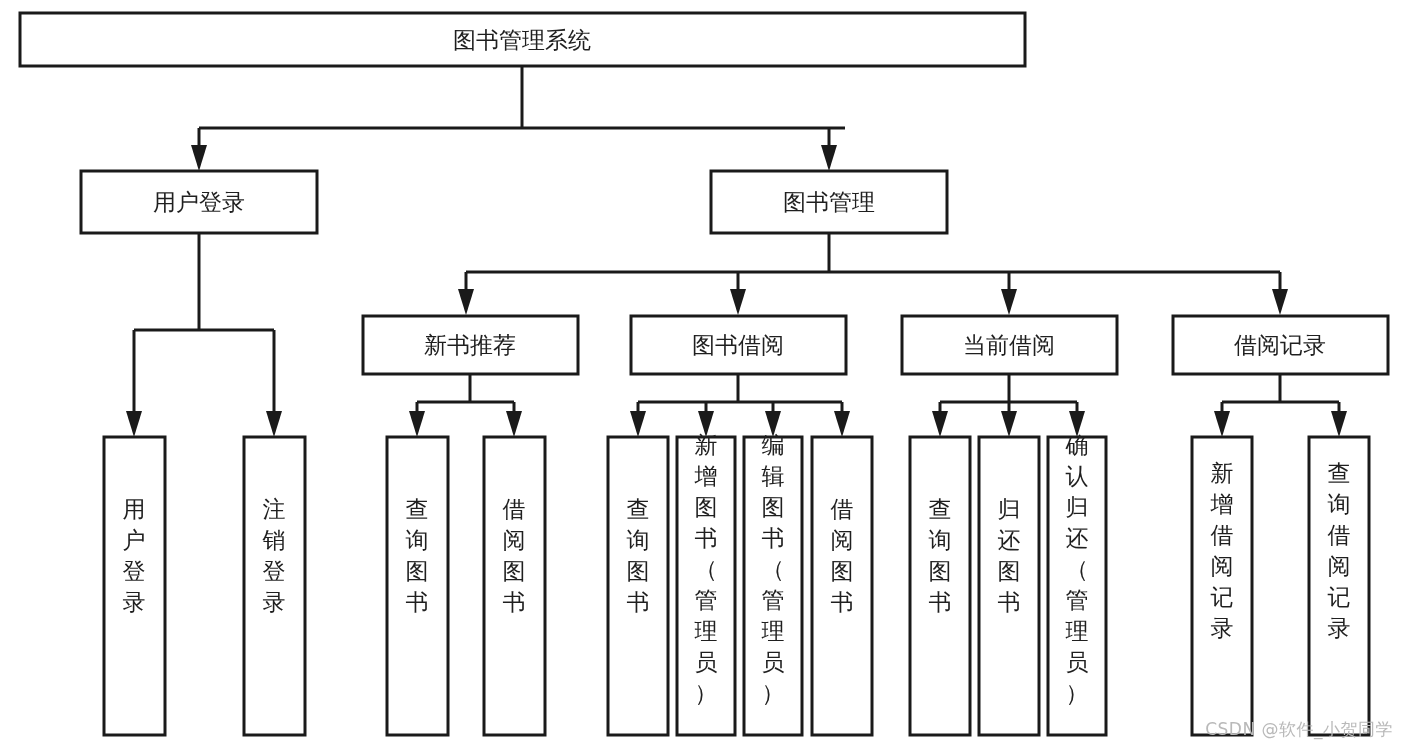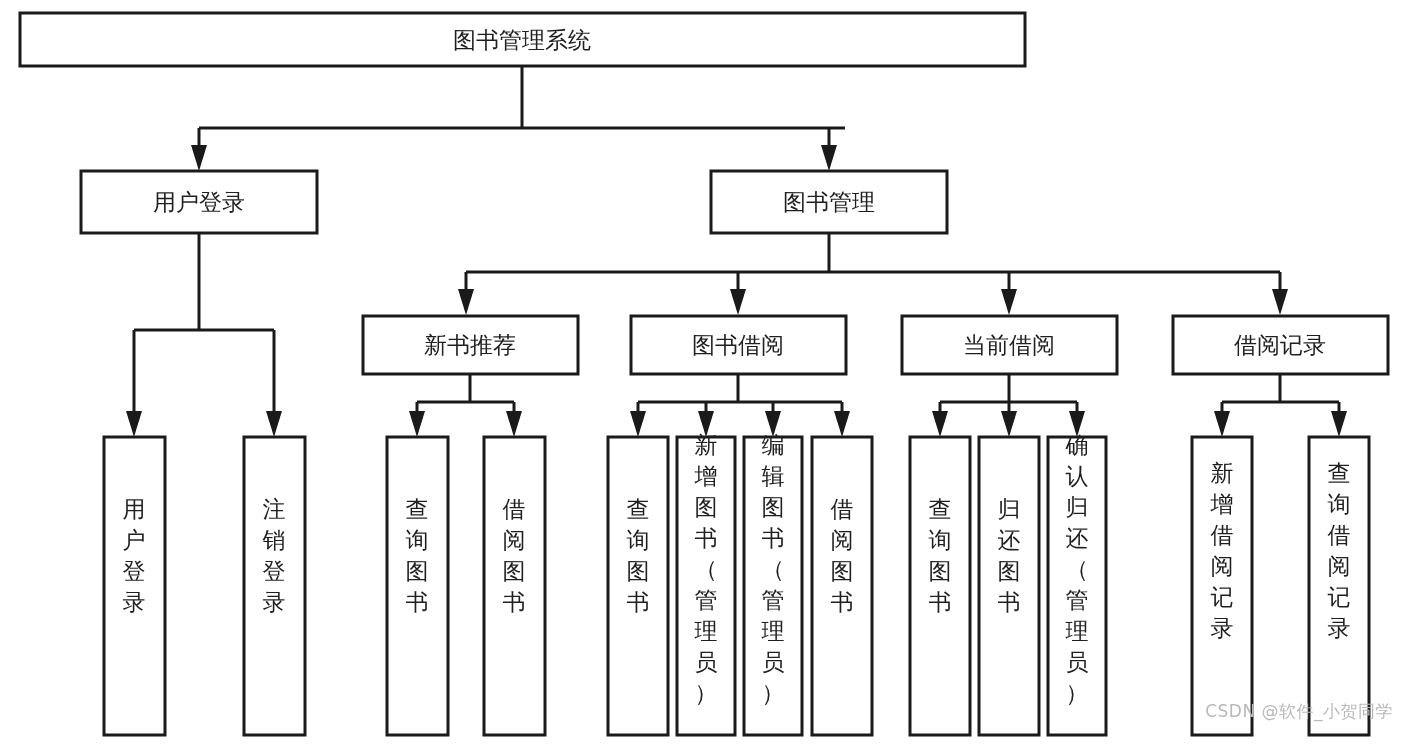--- a/index.html
+++ b/index.html
@@ -53,21 +53,21 @@
   }
   .node-label-vert {
     font-family: "DejaVu Sans", "Liberation Sans", sans-serif;
     font-size: 23px;
     fill: #1f1f1f;
     text-anchor: middle;
   }
   .watermark {
     position: absolute;
     right: 12px;
-    bottom: 24px;
+    bottom: 6px;
     font-family: "DejaVu Sans", "Liberation Sans", sans-serif;
     font-size: 17px;
     color: #b9b9b9;
     white-space: nowrap;
     letter-spacing: 0.5px;
   }
 </style>
 </head>
 <body>
 

